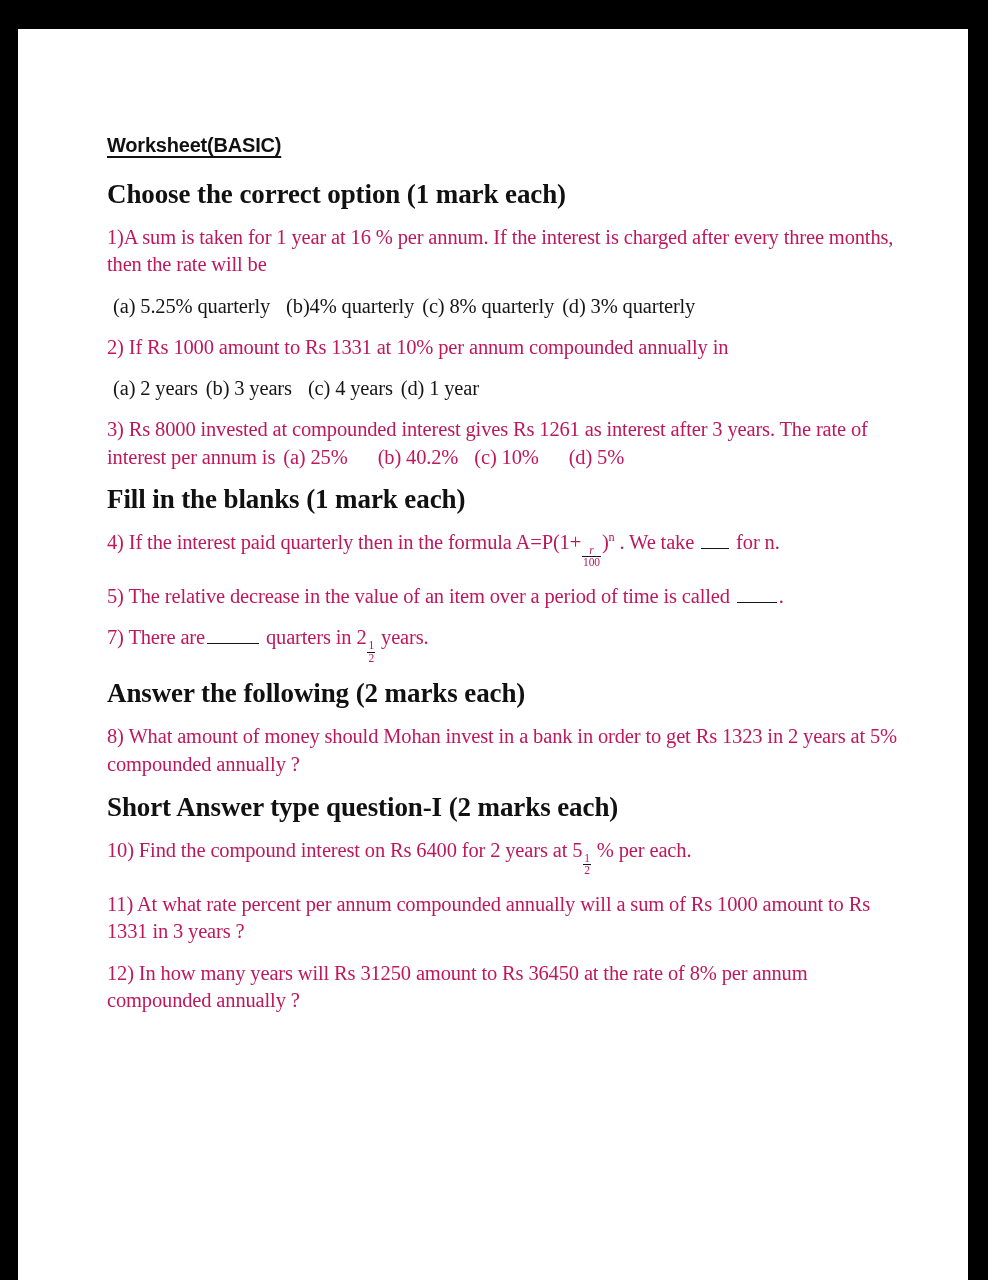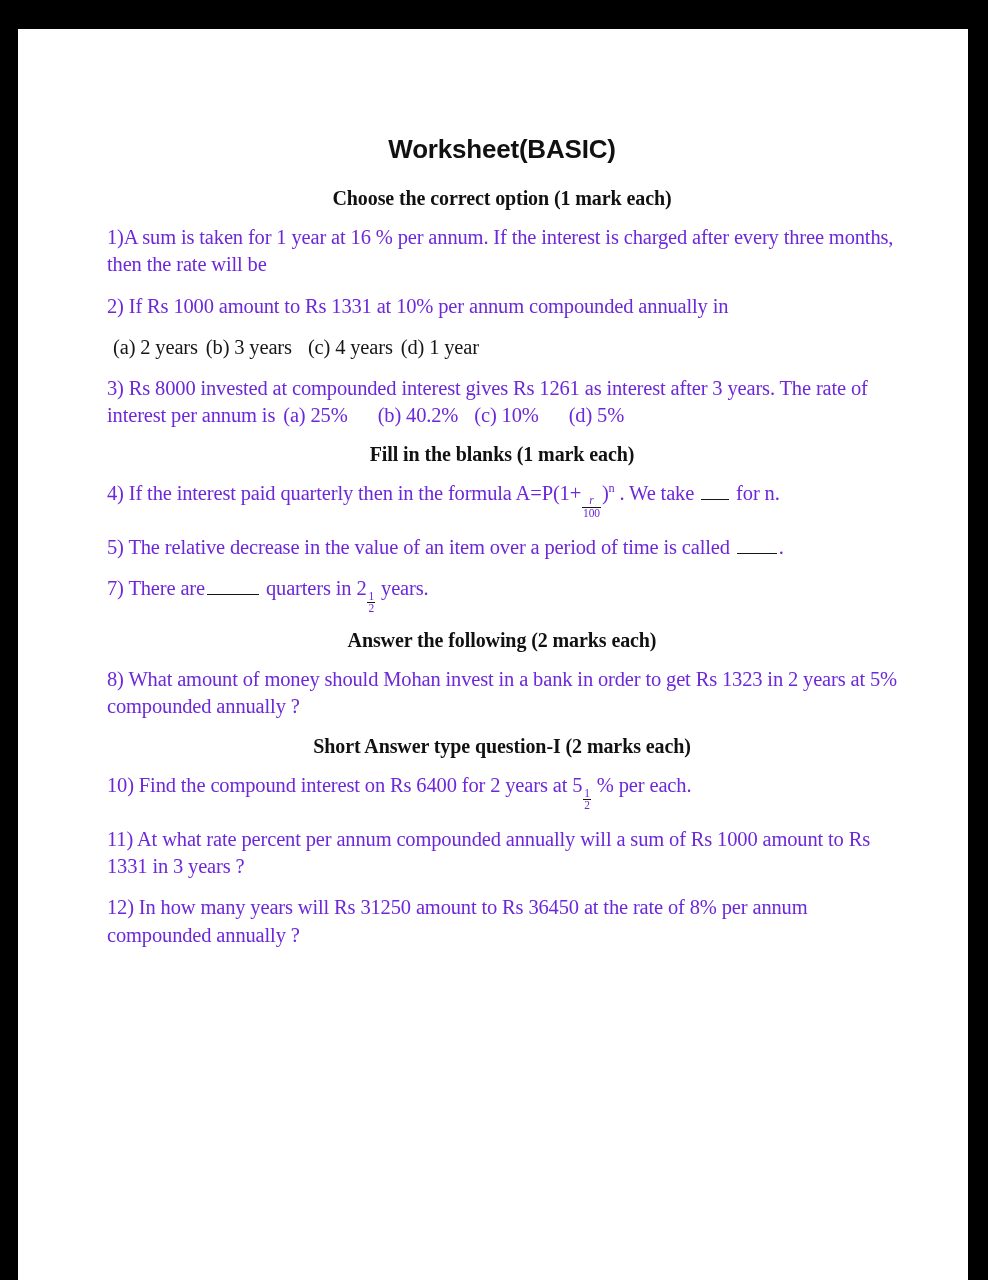--- a/index.html
+++ b/index.html
@@ -27,44 +27,44 @@
     position: absolute;
     left: 89px;
     top: 105px;
     width: 790px;
   }
 
   
   .doc-title {
     font-family: "Liberation Sans", sans-serif;
     font-weight: bold;
-    font-size: 26px;
+    font-size: 20px;
     color: #111111;
-    text-align: center;
+    text-align: left;
+    text-decoration: underline;
     text-underline-offset: 4px;
     letter-spacing: -0.2px;
     margin: 0 0 22px 0;
   }
 
   
   .section-head {
     font-family: "Liberation Serif", serif;
     font-weight: bold;
-    font-size: 20px;
+    font-size: 27px;
     color: #111111;
     margin: 0 0 14px 0;
     letter-spacing: -0.1px;
-    text-align: center;
   }
 
   
   .q {
     font-family: "Liberation Serif", serif;
     font-size: 20.5px;
-    color: #6d28d9;
+    color: #be185d;
     line-height: 1.33;
     margin: 0 0 14px 0;
     letter-spacing: -0.15px;
   }
   .q.tight { margin-bottom: 13px; }
   .opts {
     font-family: "Liberation Serif", serif;
     font-size: 20.5px;
     color: #161616;
     line-height: 1.33;
@@ -113,20 +113,23 @@
 <body>
 
 <div id="page">
   <div id="content">
 
     <h1 class="doc-title">Worksheet(BASIC)</h1>
 
     <div class="section-head">Choose the correct option (1 mark each)</div>
 
     <p class="q">1)A sum is taken for 1 year at 16 % per annum. If the interest is charged after every three months, then the rate will be</p>
+    <p class="opts">
+      <span>(a) 5.25% quarterly</span><span class="gap-md"></span><span>(b)4% quarterly</span><span class="gap-sm"></span><span>(c) 8% quarterly</span><span class="gap-sm"></span><span>(d) 3% quarterly</span>
+    </p>
 
     <p class="q">2) If Rs 1000 amount to Rs 1331 at 10% per annum compounded annually in</p>
     <p class="opts">
       <span>(a) 2 years</span><span class="gap-sm"></span><span>(b) 3 years</span><span class="gap-md"></span><span>(c) 4 years</span><span class="gap-sm"></span><span>(d) 1 year</span>
     </p>
 
     <p class="q tight"><span>3) Rs 8000 invested at compounded interest gives Rs 1261 as interest after 3 years. The rate of interest per annum is</span><span class="gap-sm"></span><span>(a) 25%</span><span class="gap-lg"></span><span>(b) 40.2%</span><span class="gap-md"></span><span>(c) 10%</span><span class="gap-lg"></span><span>(d) 5%</span></p>
 
     <div class="section-head">Fill in the blanks (1 mark each)</div>
 

